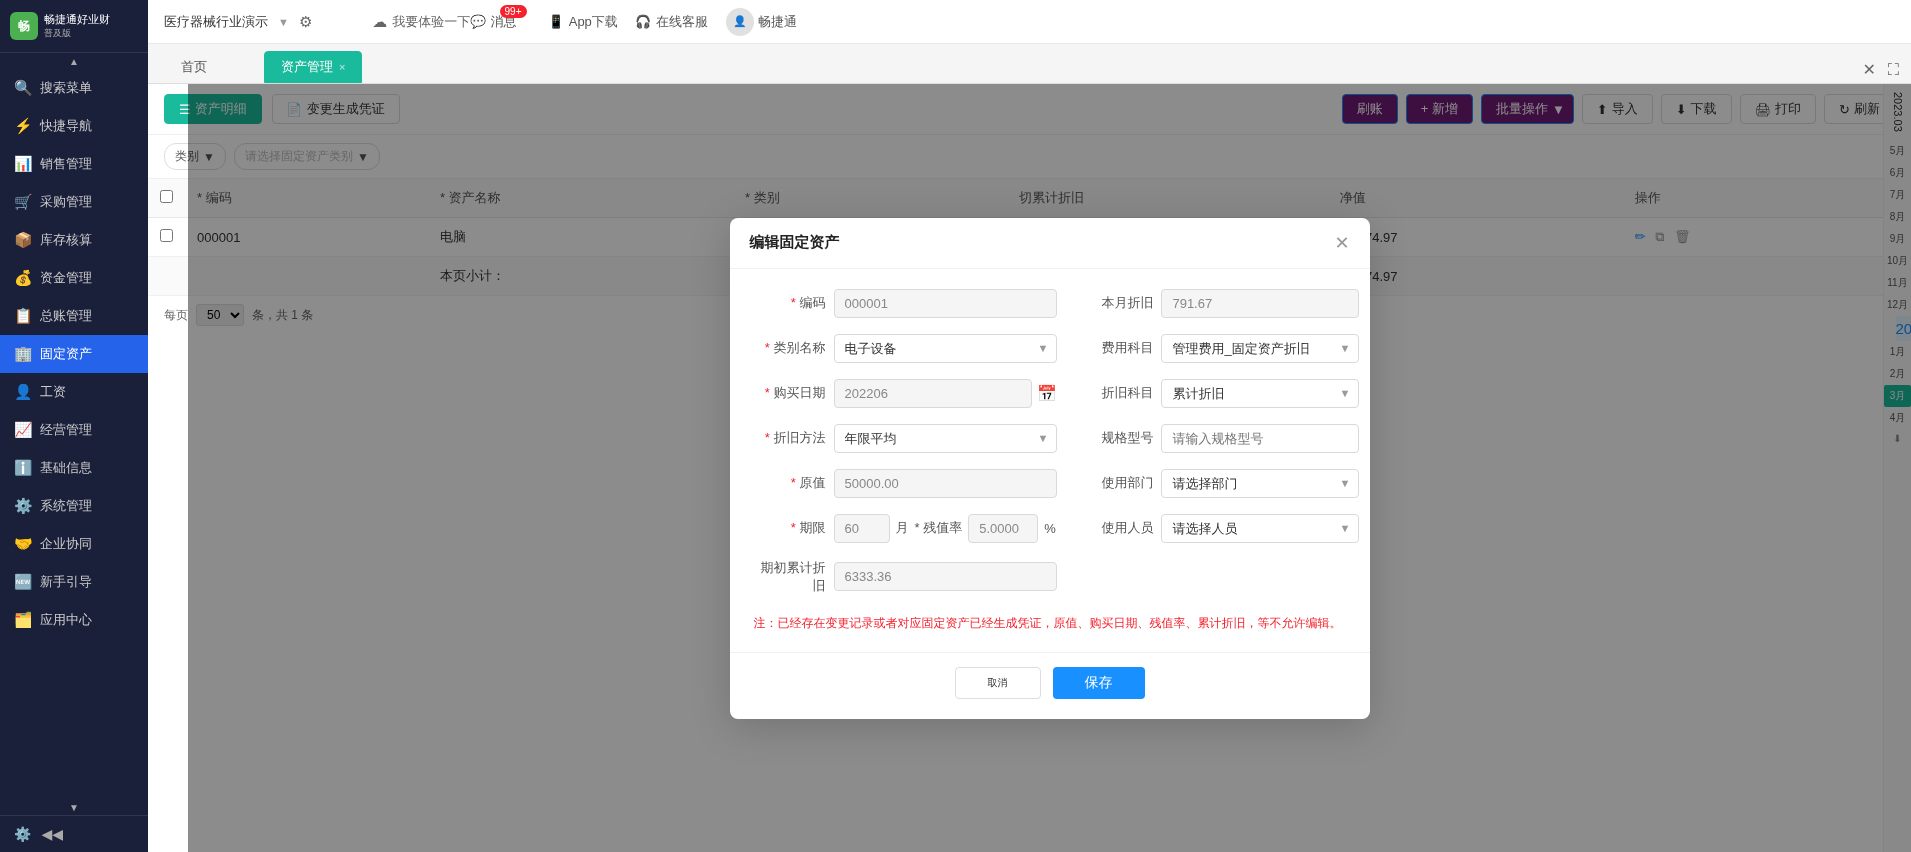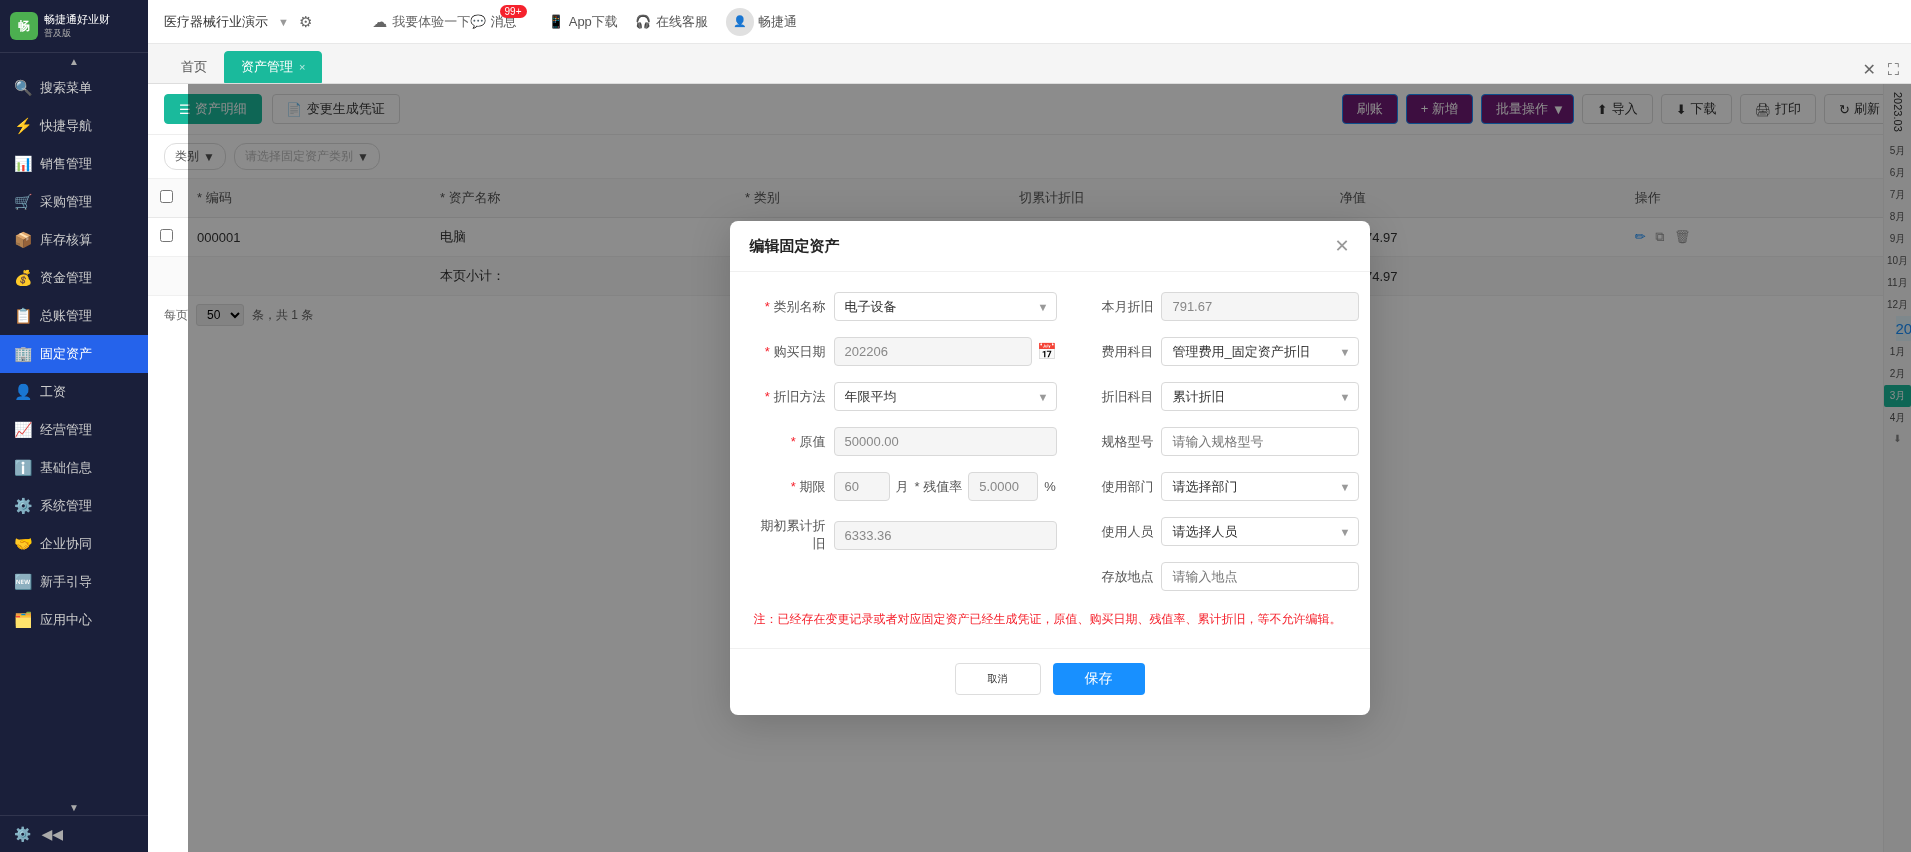--- a/index.html
+++ b/index.html
@@ -106,20 +106,21 @@
       cursor: pointer;
       border-radius: 4px 4px 0 0;
       border: 1px solid transparent;
       color: #555;
       background: transparent;
     }
     .tab.active {
       background: #1aba9c;
       color: #fff;
       border-color: #1aba9c;
+      margin-left: 40px;
     }
     .tab-close { font-size: 11px; opacity: 0.7; }
     .tab-window-controls {
       margin-left: auto;
       display: flex;
       align-items: center;
       gap: 4px;
       padding-right: 8px;
     }
     .win-btn { font-size: 16px; color: #666; cursor: pointer; padding: 4px; }
@@ -521,20 +522,24 @@
       <div class="modal">
         <div class="modal-header">
           <span class="modal-title">编辑固定资产</span>
           <span class="modal-close">✕</span>
         </div>
         <div class="modal-body">
           <div class="modal-grid">
 
             <div>
 
+              <div class="form-row">
+                <div class="form-label required">编码</div>
+                <input class="form-input disabled" type="text" value="000001" readonly="" style="">
+              </div>
 
 
               <div class="form-row">
                 <div class="form-label required">类别名称</div>
                 <div class="form-select-wrap">
                   <select>
                     <option>电子设备</option>
                   </select>
                   <span class="form-select-arrow">▼</span>
                 </div>
@@ -626,24 +631,20 @@
               <div class="form-row">
                 <div class="form-label">使用人员</div>
                 <div class="form-select-wrap">
                   <select>
                     <option value="">请选择人员</option>
                   </select>
                   <span class="form-select-arrow">▼</span>
                 </div>
               </div>
 
-              <div class="form-row">
-                <div class="form-label">存放地点</div>
-                <input class="form-input" type="text" placeholder="请输入地点" style="">
-              </div>
             </div>
 
             <div class="form-note" style="grid-column:1/-1;font-size:12px;color:#f5222d;padding:4px 0 0;">注：已经存在变更记录或者对应固定资产已经生成凭证，原值、购买日期、残值率、累计折旧，等不允许编辑。</div>
 
           </div>
         </div>
         <div class="modal-footer">
           <button class="btn-cancel">取消</button>
           <button class="btn-save">保存</button>
         </div>

